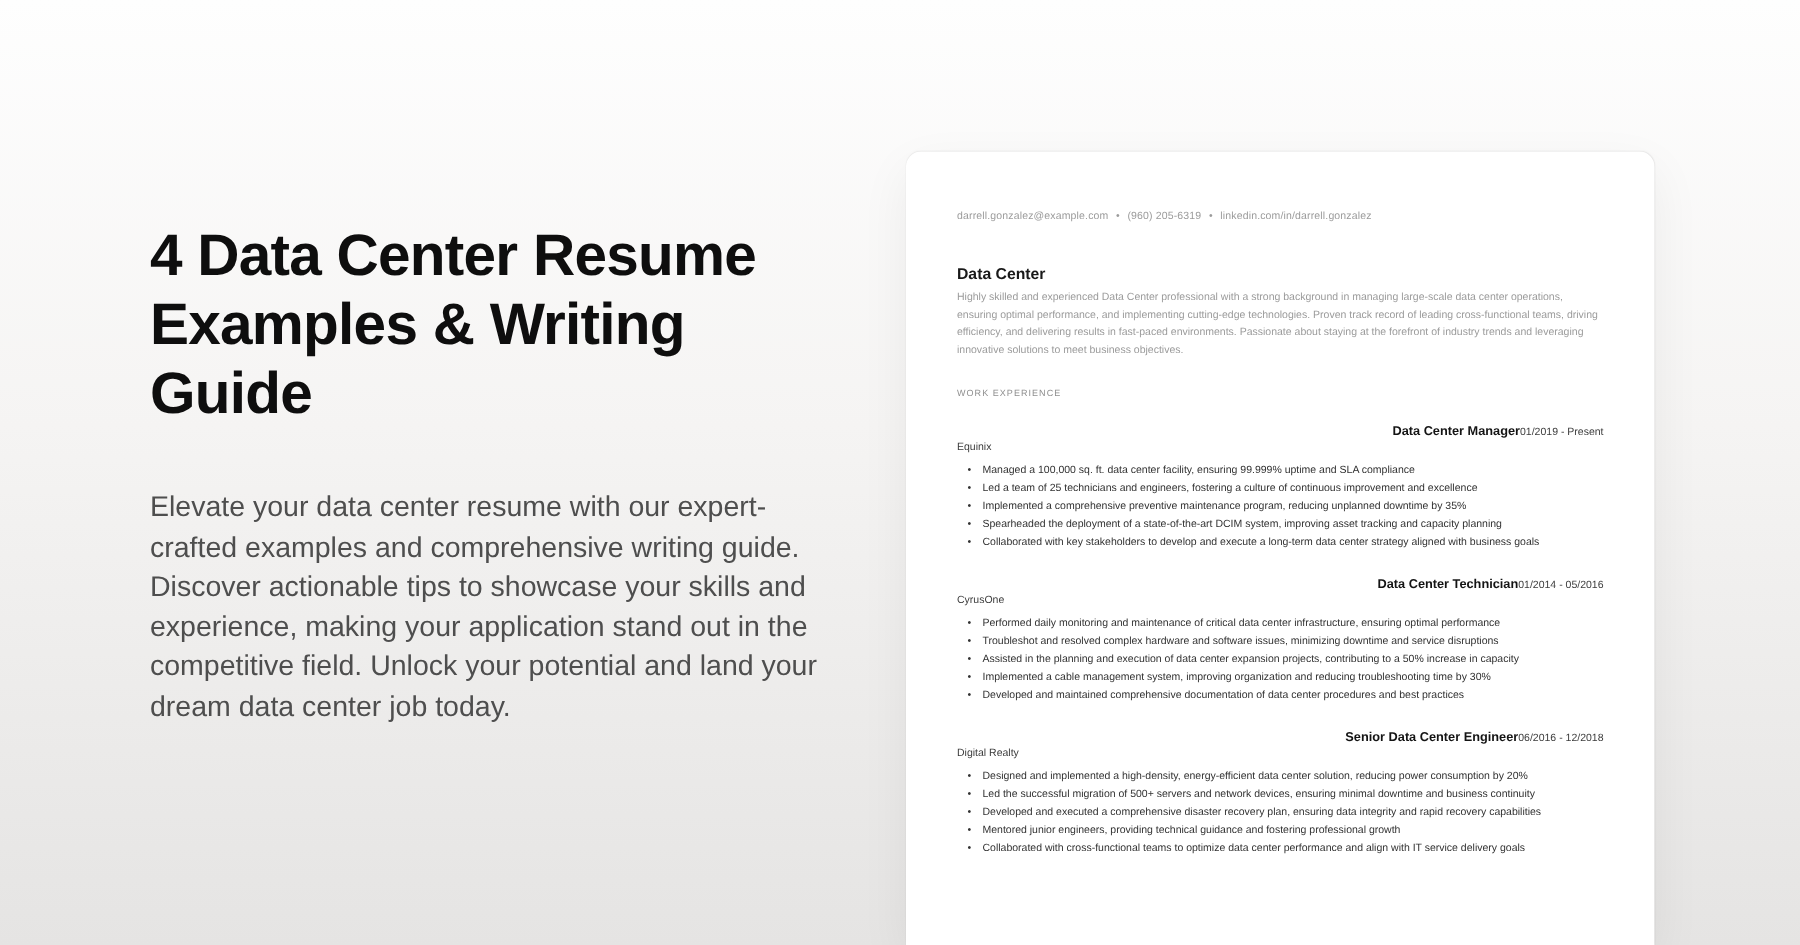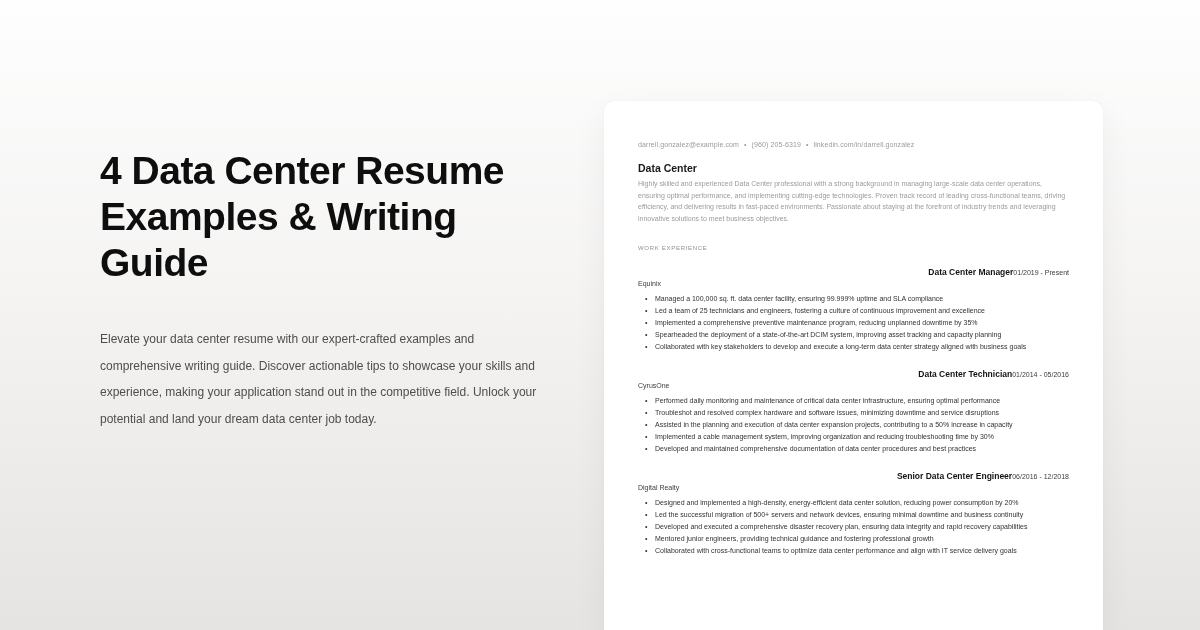--- a/index.html
+++ b/index.html
@@ -11,34 +11,34 @@
   .canvas { position:relative; width:1200px; height:558px; }
 
   
   .hero { position:absolute; left:100px; top:148px; width:472px; }
   .hero-title {
     font-size:39px; font-weight:700; color:#0e0e0e;
     line-height:46px; letter-spacing:-0.5px;
   }
   .hero-desc {
     margin-top:40px; width:455px;
-    font-size:12px; line-height:26.6px; color:#4e4e4e;
+    font-size:19px; line-height:26.6px; color:#4e4e4e;
   }
 
   
   .resume-card {
     position:absolute; left:604px; top:101px; width:499px; height:529px;
     background:#ffffff; border-radius:10px 10px 0 0;
     box-shadow:0 0 1px rgba(0,0,0,0.10), 0 12px 34px rgba(0,0,0,0.06);
     padding:36px 34px 0 34px; overflow:hidden;
   }
   .r-name { font-size:14.5px; font-weight:600; color:#2b2b2b; letter-spacing:0.1px; }
   .r-contact { margin-top:4px; font-size:7px; color:#9b9b9b; letter-spacing:0.1px; }
   .r-contact .sep { margin:0 3px; color:#9b9b9b; }
-  .r-headline { margin-top:14px; font-size:10.5px; font-weight:700; color:#191919; }
+  .r-headline { margin-top:29px; font-size:10.5px; font-weight:700; color:#191919; }
   .r-summary { margin-top:4px; font-size:7px; line-height:11.6px; color:#9b9b9b; }
   .r-section-label { margin-top:21px; font-size:6px; letter-spacing:0.7px; color:#8f8f8f; }
 
   .job { margin-top:16px; }
   .job-head { display:flex; justify-content:flex-end; align-items:baseline; }
   .job-title { font-size:8.5px; font-weight:700; color:#141414; }
   .job-date { font-size:7px; color:#3c3c3c; white-space:nowrap; }
   .job-company { margin-top:3px; font-size:7px; color:#3c3c3c; }
   .job ul { margin-top:6px; list-style:none; }
   .job li {

